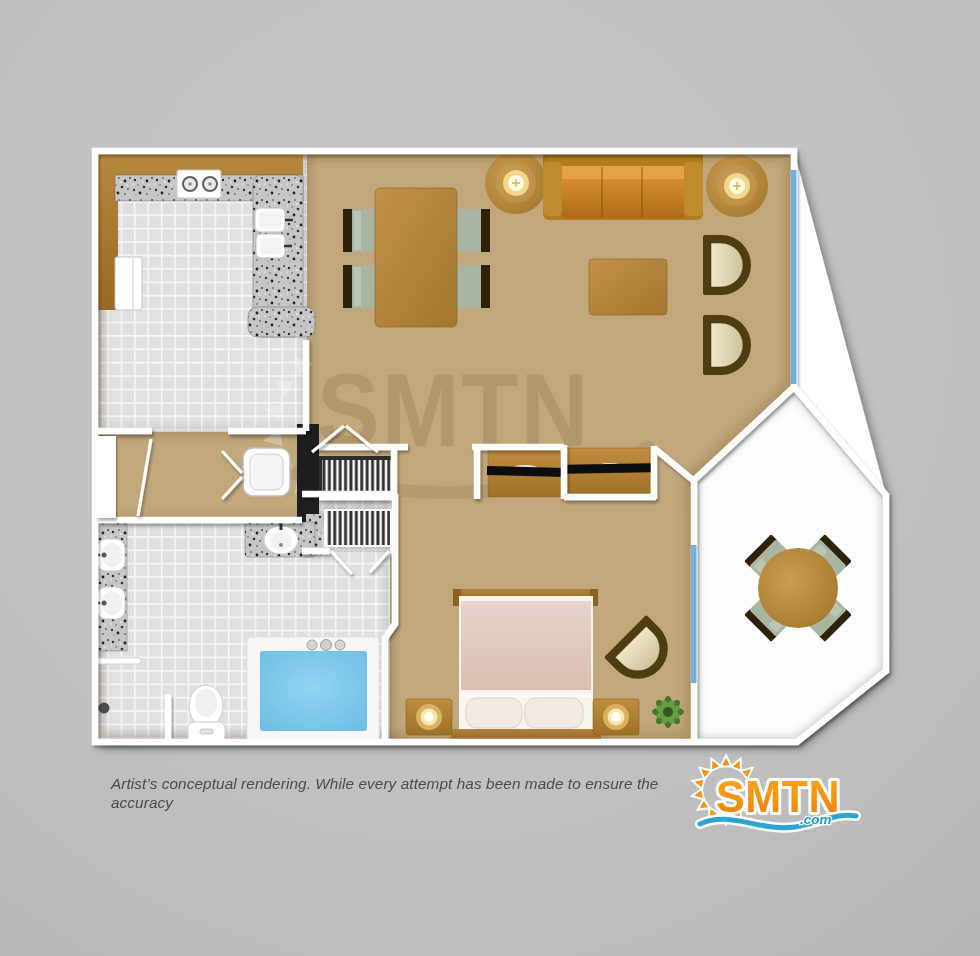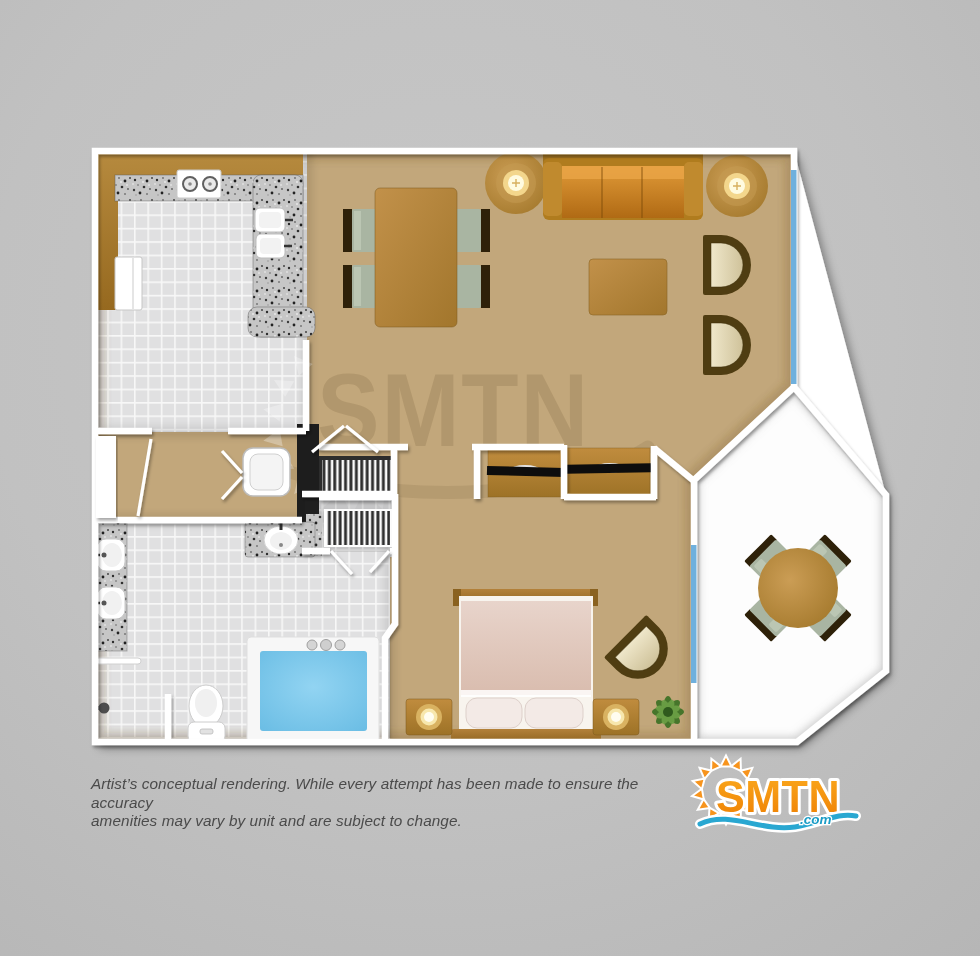--- a/index.html
+++ b/index.html
@@ -7,21 +7,21 @@
     position:relative;width:980px;height:956px;overflow:hidden;
     background:radial-gradient(circle at 45% 35%, #c7c7c7 0%, #c1c1c1 55%, #b6b6b6 100%);
     font-family:"Liberation Sans", sans-serif;
   }
   .stage svg{position:absolute;left:0;top:0;}
   .disclaimer{
     position:absolute;left:91px;top:775px;width:580px;
     font-style:italic;font-size:15.3px;line-height:18.5px;color:#4b4b4b;
     letter-spacing:0.1px;
   }
-  .disclaimer span{display:block;}
+  .disclaimer span{display:block;margin-left:20px;}
 </style>
 </head>
 <body>
 
 <div class="stage">
 
 <svg width="980" height="956" viewBox="0 0 980 956">
   <defs>
     <filter id="unitShadow" x="-6%" y="-6%" width="114%" height="114%">
       <feDropShadow dx="4" dy="6" stdDeviation="5" flood-color="#000000" flood-opacity="0.38"></feDropShadow>
@@ -395,16 +395,15 @@
     </g>
     <text x="716" y="812" font-size="44" font-weight="bold" letter-spacing="0.5" textLength="124" lengthAdjust="spacingAndGlyphs" fill="url(#gLogo)" stroke="#ffffff" stroke-width="6" paint-order="stroke" stroke-linejoin="round">SMTN</text>
     <path d="M700,824 C730,810 760,832 795,827 C820,823 838,812 856,816" fill="none" stroke="#ffffff" stroke-width="10" stroke-linecap="round"></path>
     <path d="M700,824 C730,810 760,832 795,827 C820,823 838,812 856,816" fill="none" stroke="#29a7d1" stroke-width="5" stroke-linecap="round"></path>
     <text x="800" y="824" font-size="13.5" font-weight="bold" font-style="italic" fill="#1a9cc6" stroke="#ffffff" stroke-width="2.5" paint-order="stroke">.com</text>
   </g>
 </svg>
 
 <div class="disclaimer">
   <span>Artist’s conceptual rendering. While every attempt has been made to ensure the accuracy</span>
-  <span>amenities may vary by unit and are subject to change.</span>
 </div>
 
 </div>
 
 </body></html>

